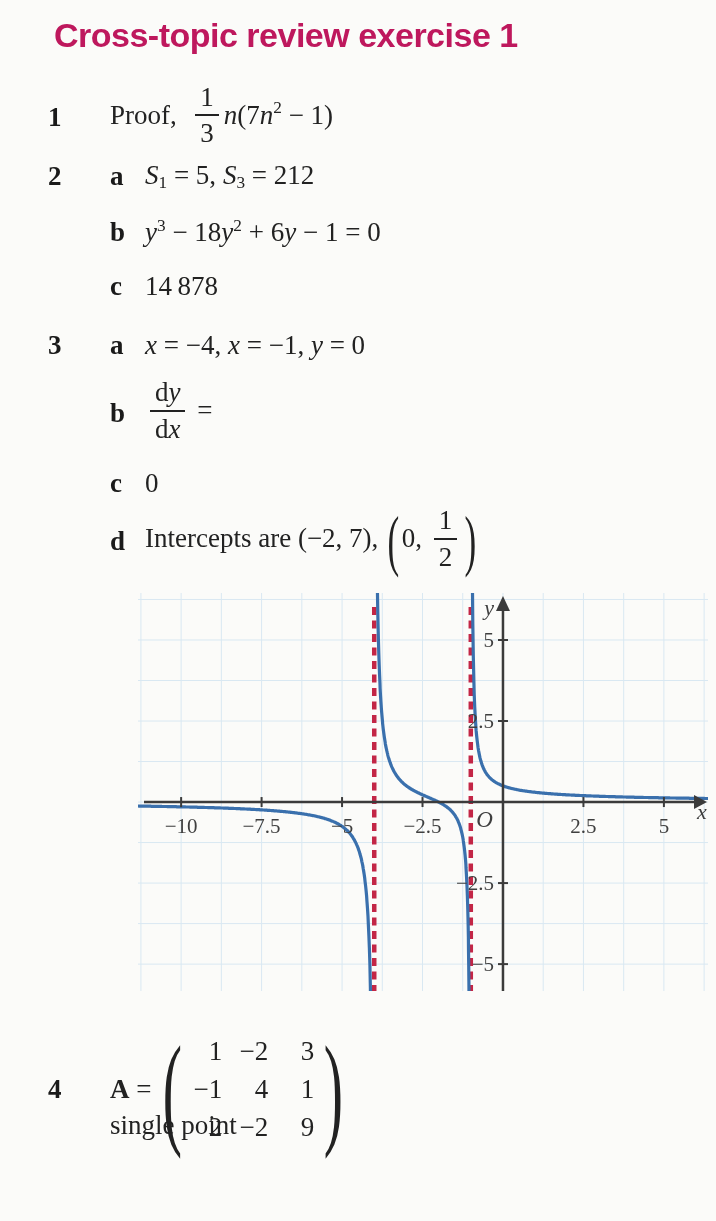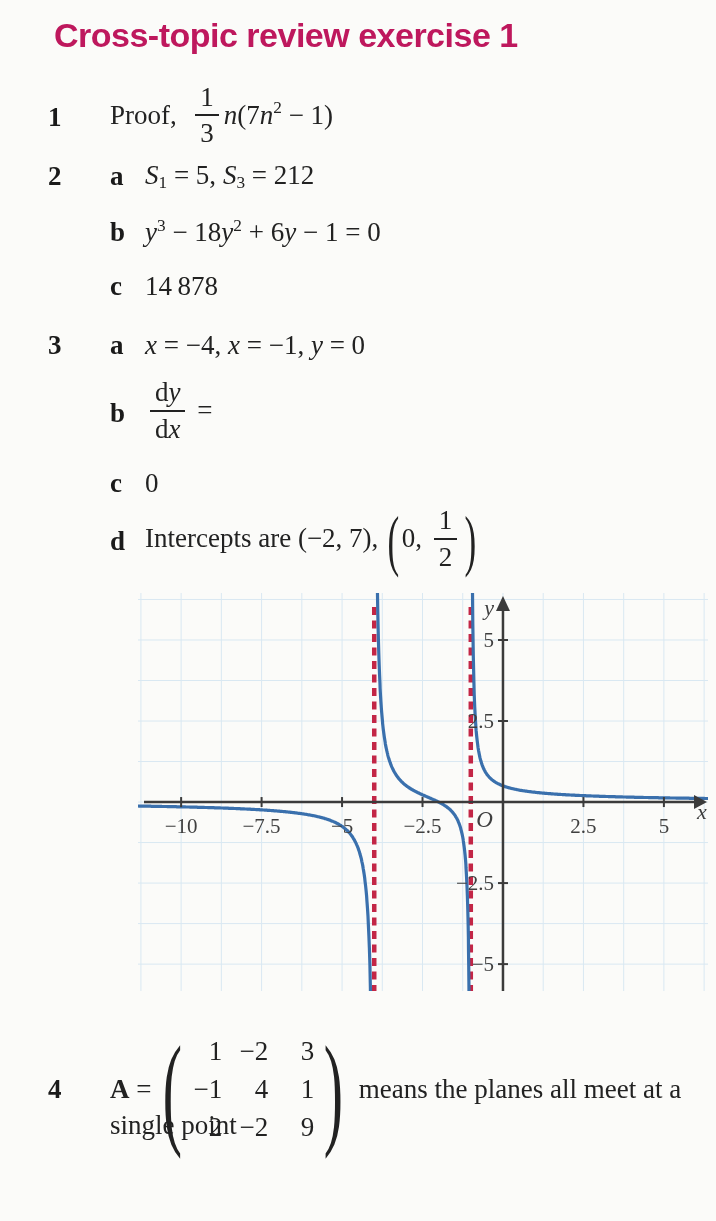--- a/index.html
+++ b/index.html
@@ -164,18 +164,17 @@
         <span class="mcell">−2</span>
         <span class="mcell">3</span>
         <span class="mcell">−1</span>
         <span class="mcell">4</span>
         <span class="mcell">1</span>
         <span class="mcell">2</span>
         <span class="mcell">−2</span>
         <span class="mcell">9</span>
       </span>
       <span class="mparen">)</span>
-      <span class="meansline">means the planes all meet at a</span>
     </div>
   </div>
   <div class="single">single point</div>
 
 </div>
 
 </body></html>

